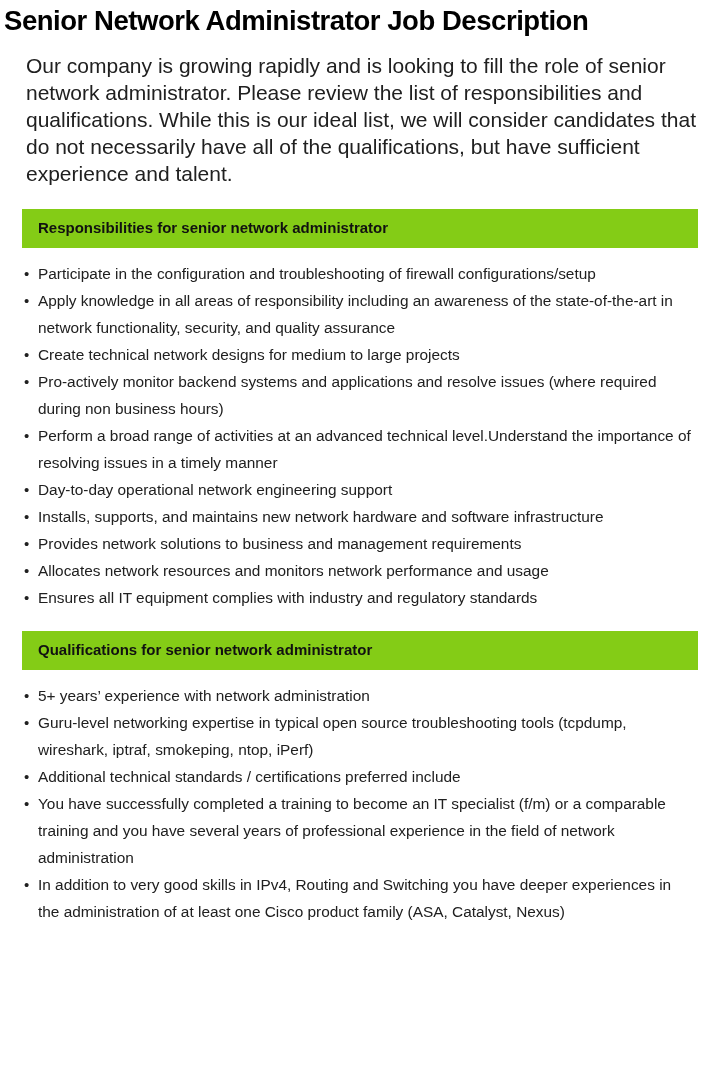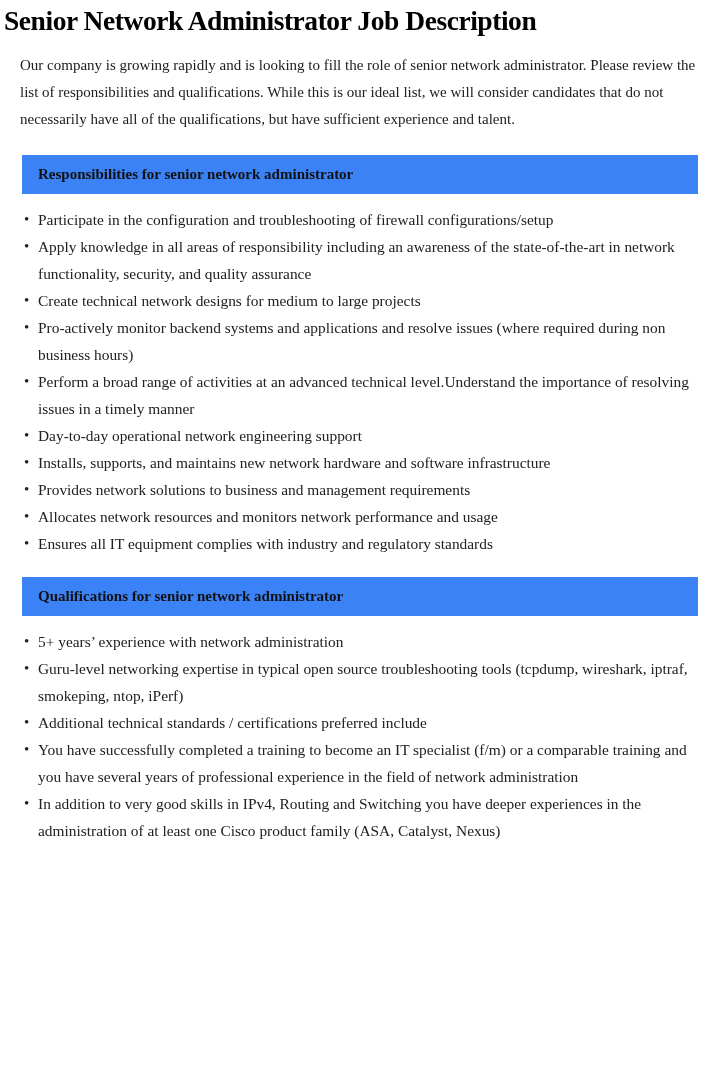--- a/index.html
+++ b/index.html
@@ -14,43 +14,42 @@
     height: 1084px;
     font-family: "Liberation Sans", sans-serif;
     color: #1a1a1a;
     overflow: hidden;
     -webkit-font-smoothing: antialiased;
   }
 
   .page {
     width: 720px;
     padding: 0;
-    font-family: Liberation Serif, serif;
   }
 
   .doc-title {
     font-size: 27.5px;
     font-weight: bold;
     letter-spacing: -0.45px;
     line-height: 34px;
     margin: 4px 0 0 4px;
     color: #000000;
     white-space: nowrap;
   }
 
   .intro {
-    margin: 14px 22px 0 20px;
-    font-size: 15px;
+    margin: 14px 22px 0 26px;
+    font-size: 21px;
     line-height: 27px;
     color: #202020;
   }
 
   .section-header {
     margin: 22px 22px 0 22px;
-    background: #3b82f6;
+    background: #84cc16;
     padding: 9px 0 10px 16px;
     font-size: 15px;
     font-weight: bold;
     color: #111111;
     line-height: 20px;
   }
 
   .section-header.second {
     margin-top: 20px;
   }

